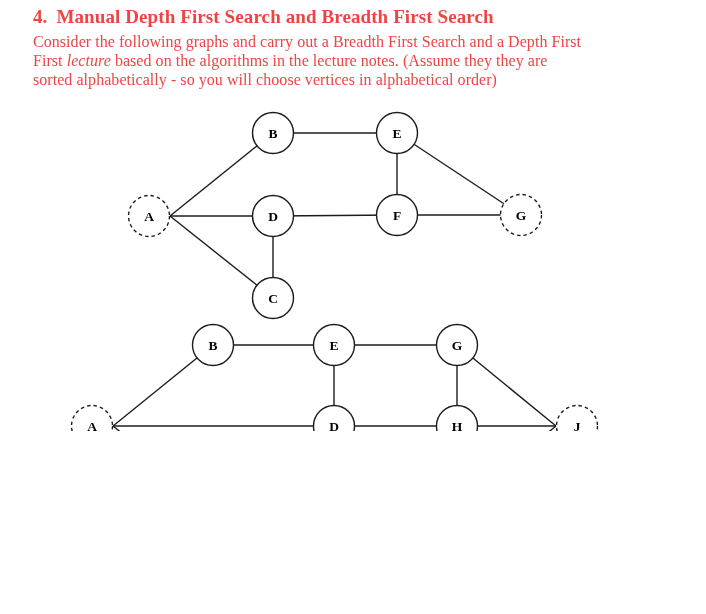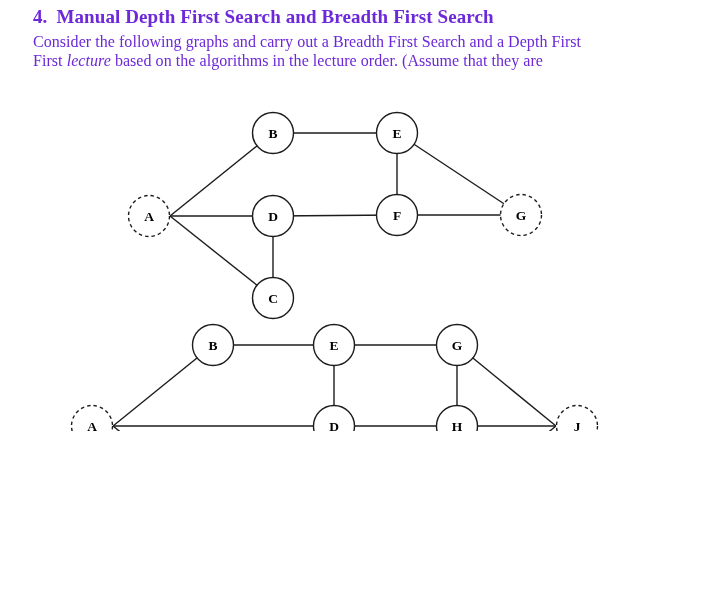--- a/index.html
+++ b/index.html
@@ -5,21 +5,21 @@
   html, body {
     margin: 0;
     padding: 0;
     background: #ffffff;
   }
   .page {
     position: relative;
     width: 706px;
     height: 431px;
     background: #ffffff;
-    color: #6d28d9;
+    color: #ef4444;
     font-family: "Liberation Serif", "DejaVu Serif", serif;
     overflow: hidden;
   }
   .heading {
     position: absolute;
     left: 33px;
     top: 6px;
     margin: 0;
     font-size: 19px;
     font-weight: bold;
@@ -68,21 +68,22 @@
 </style>
 </head>
 <body>
 
 <div class="page">
 
   <h1 class="heading"><span class="heading-number">4.</span><span class="heading-title">Manual Depth First Search and Breadth First Search</span></h1>
 
   <div class="instructions">
     <div class="line">Consider the following graphs and carry out a Breadth First Search and a Depth First</div>
-    <div class="line"><span>First </span><em>lecture</em><span> based on the algorithms in the lecture order. (Assume that they are</span></div>
+    <div class="line"><span>First </span><em>lecture</em><span> based on the algorithms in the lecture notes. (Assume they they are</span></div>
+    <div class="line">sorted alphabetically - so you will choose vertices in alphabetical order)</div>
   </div>
 
   <svg id="diagram-svg" width="706" height="614" viewBox="0 0 706 614" xmlns="http://www.w3.org/2000/svg">
       <line x1="170" y1="216" x2="273" y2="133" class="edge-line"></line>
       <line x1="170" y1="216" x2="273" y2="216" class="edge-line"></line>
       <line x1="170" y1="216" x2="273" y2="298" class="edge-line"></line>
       <line x1="273" y1="133" x2="397" y2="133" class="edge-line"></line>
       <line x1="397" y1="133" x2="397" y2="215" class="edge-line"></line>
       <line x1="397" y1="133" x2="521" y2="215" class="edge-line"></line>
       <line x1="273" y1="216" x2="397" y2="215" class="edge-line"></line>

